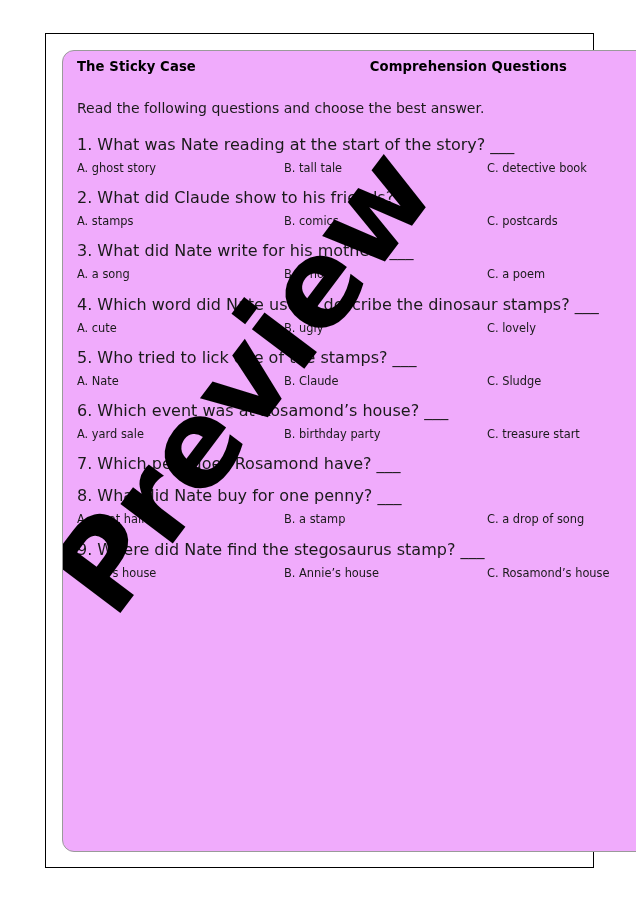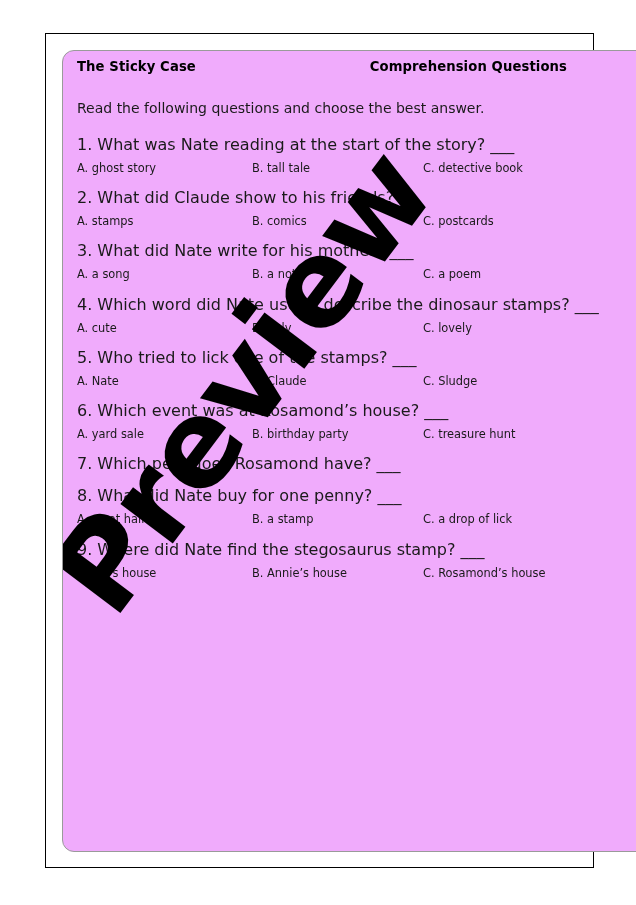--- a/index.html
+++ b/index.html
@@ -86,20 +86,21 @@
   .question-prompt {
     font-size: 16px;
     color: #1a1a1a;
     margin-bottom: 7px;
     white-space: nowrap;
   }
   .option-row {
     display: flex;
     font-size: 11.4px;
     color: #1a1a1a;
+    gap: 32px;
   }
   .option-a { width: 175px; flex: 0 0 175px; white-space: nowrap; }
   .option-b { width: 171px; flex: 0 0 171px; white-space: nowrap; }
   .option-c { flex: 1 1 auto; white-space: nowrap; }
 
   
   #preview-watermark {
     position: absolute;
     left: 0px;
     top: 0px;
@@ -180,34 +181,34 @@
         <span class="option-b">B. Claude</span>
         <span class="option-c">C. Sludge</span>
       </div>
     </div>
 
     <div class="question-block">
       <div class="question-prompt">6. Which event was at Rosamond’s house? ___</div>
       <div class="option-row">
         <span class="option-a">A. yard sale</span>
         <span class="option-b">B. birthday party</span>
-        <span class="option-c">C. treasure hunt</span>
+        <span class="option-c">C. treasure start</span>
       </div>
     </div>
 
     <div class="question-block">
       <div class="question-prompt">7. Which pets does Rosamond have? ___</div>
     </div>
 
     <div class="question-block">
       <div class="question-prompt">8. What did Nate buy for one penny? ___</div>
       <div class="option-row">
         <span class="option-a">A. a cat hair</span>
         <span class="option-b">B. a stamp</span>
-        <span class="option-c">C. a drop of lick</span>
+        <span class="option-c">C. a drop of song</span>
       </div>
     </div>
 
     <div class="question-block">
       <div class="question-prompt">9. Where did Nate find the stegosaurus stamp? ___</div>
       <div class="option-row">
         <span class="option-a">A. Pip’s house</span>
         <span class="option-b">B. Annie’s house</span>
         <span class="option-c">C. Rosamond’s house</span>
       </div>

